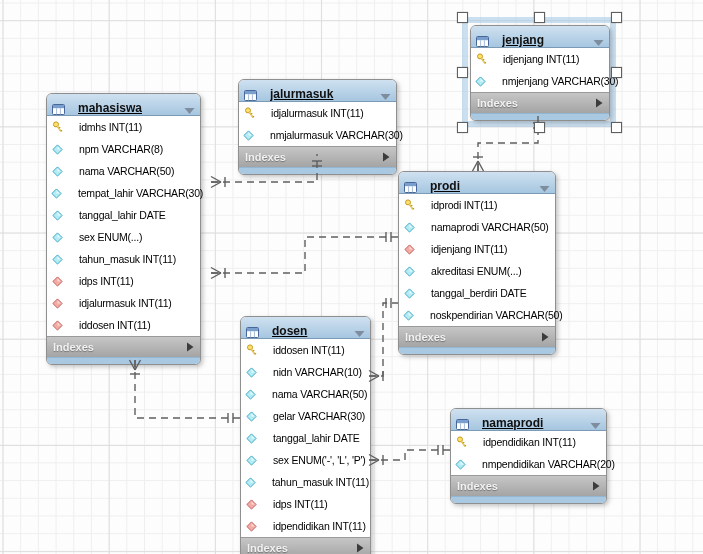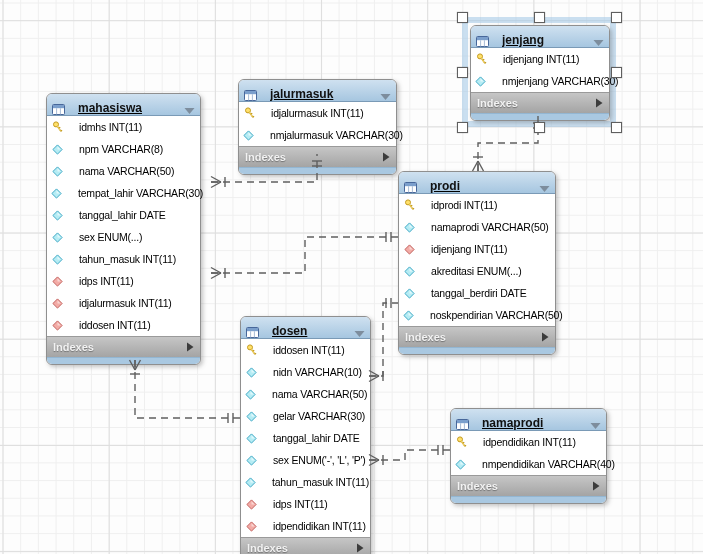--- a/index.html
+++ b/index.html
@@ -557,21 +557,21 @@
           </span>
           <span class="col-label">idpendidikan INT(11)</span>
         </div>
         <div class="tbl-row">
           <span class="ci">
             <svg width="11" height="11" viewBox="0 0 11 11">
               <path d="M5.5 0.9 L10.1 5.5 L5.5 10.1 L0.9 5.5 Z" fill="#b5ecf4" stroke="#3da8c4" stroke-width="1"></path>
               <path d="M5.5 2.2 L8.8 5.5 L5.5 5.5 Z" fill="#e1f8fb"></path>
             </svg>
           </span>
-          <span class="col-label">nmpendidikan VARCHAR(40)</span>
+          <span class="col-label">nmpendidikan VARCHAR(20)</span>
         </div>
         <div class="tbl-ft">
           <span class="ft-label">Indexes</span>
           <span class="ft-arrow">
             <svg width="8" height="10" viewBox="0 0 8 10">
               <polygon points="1,0.5 7.5,5 1,9.5" fill="#3c3c3c"></polygon>
             </svg>
           </span>
         </div>
         <div class="tbl-lip"></div>

